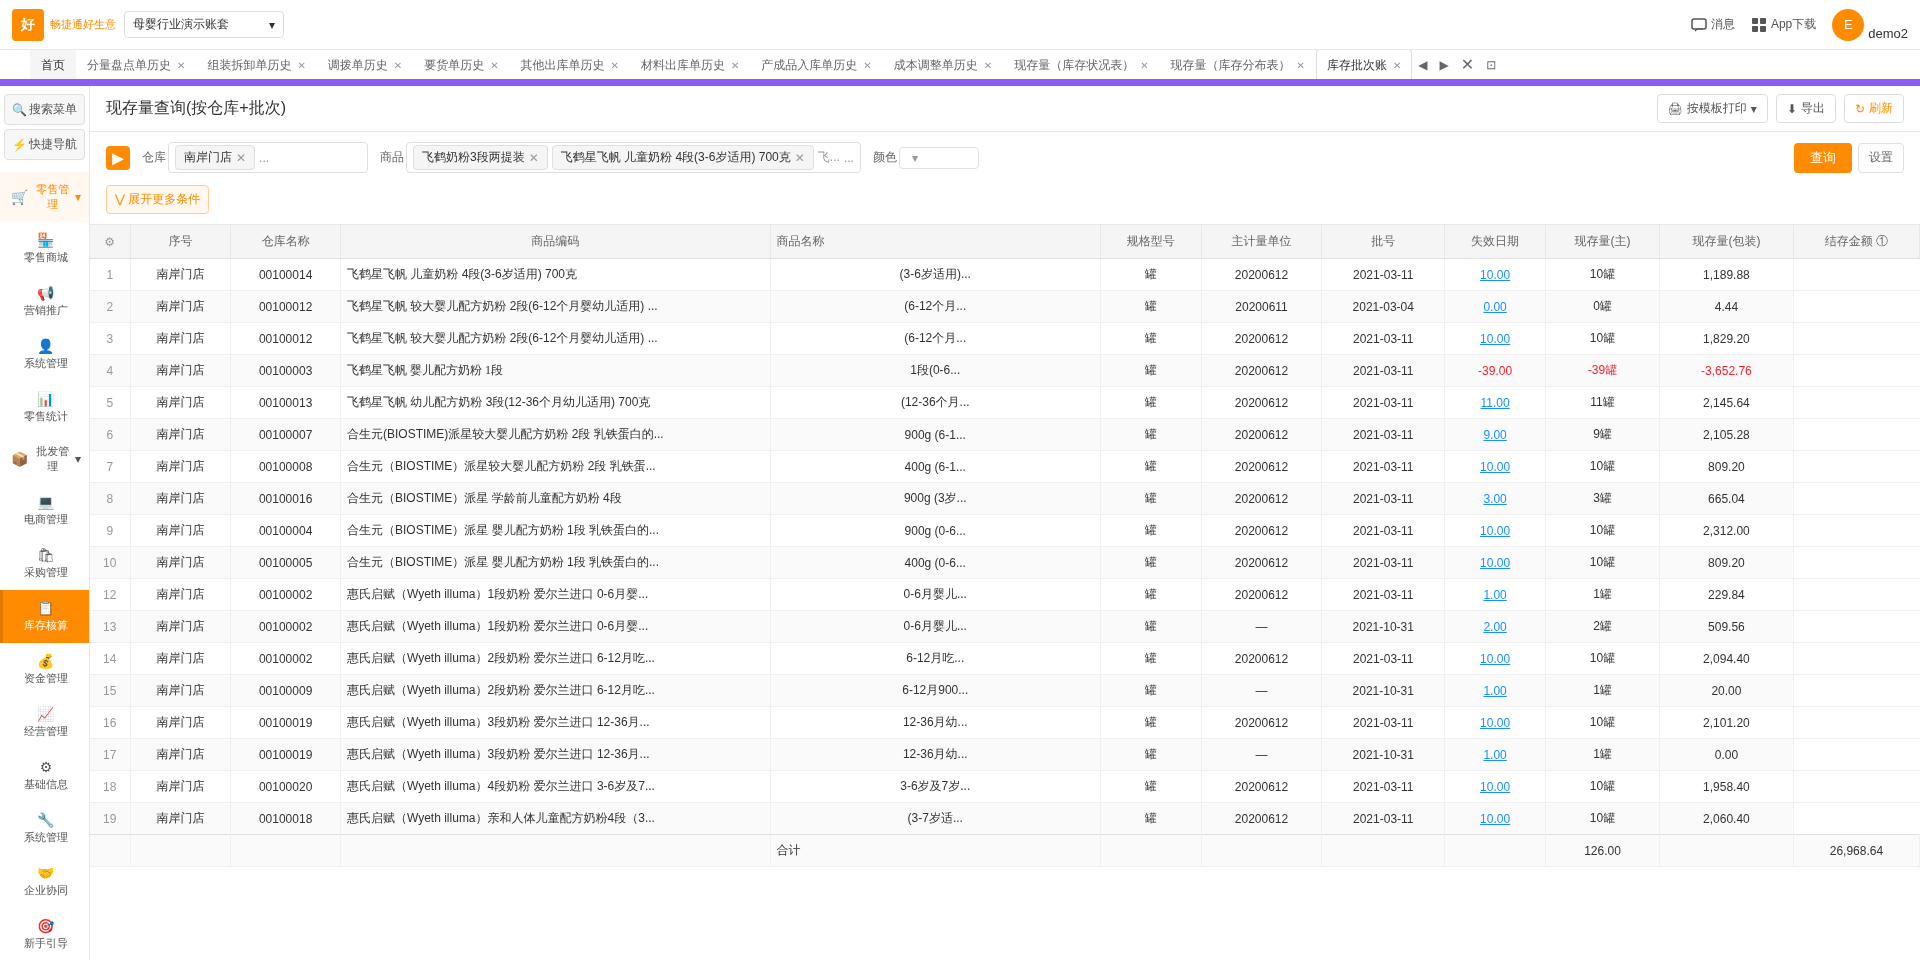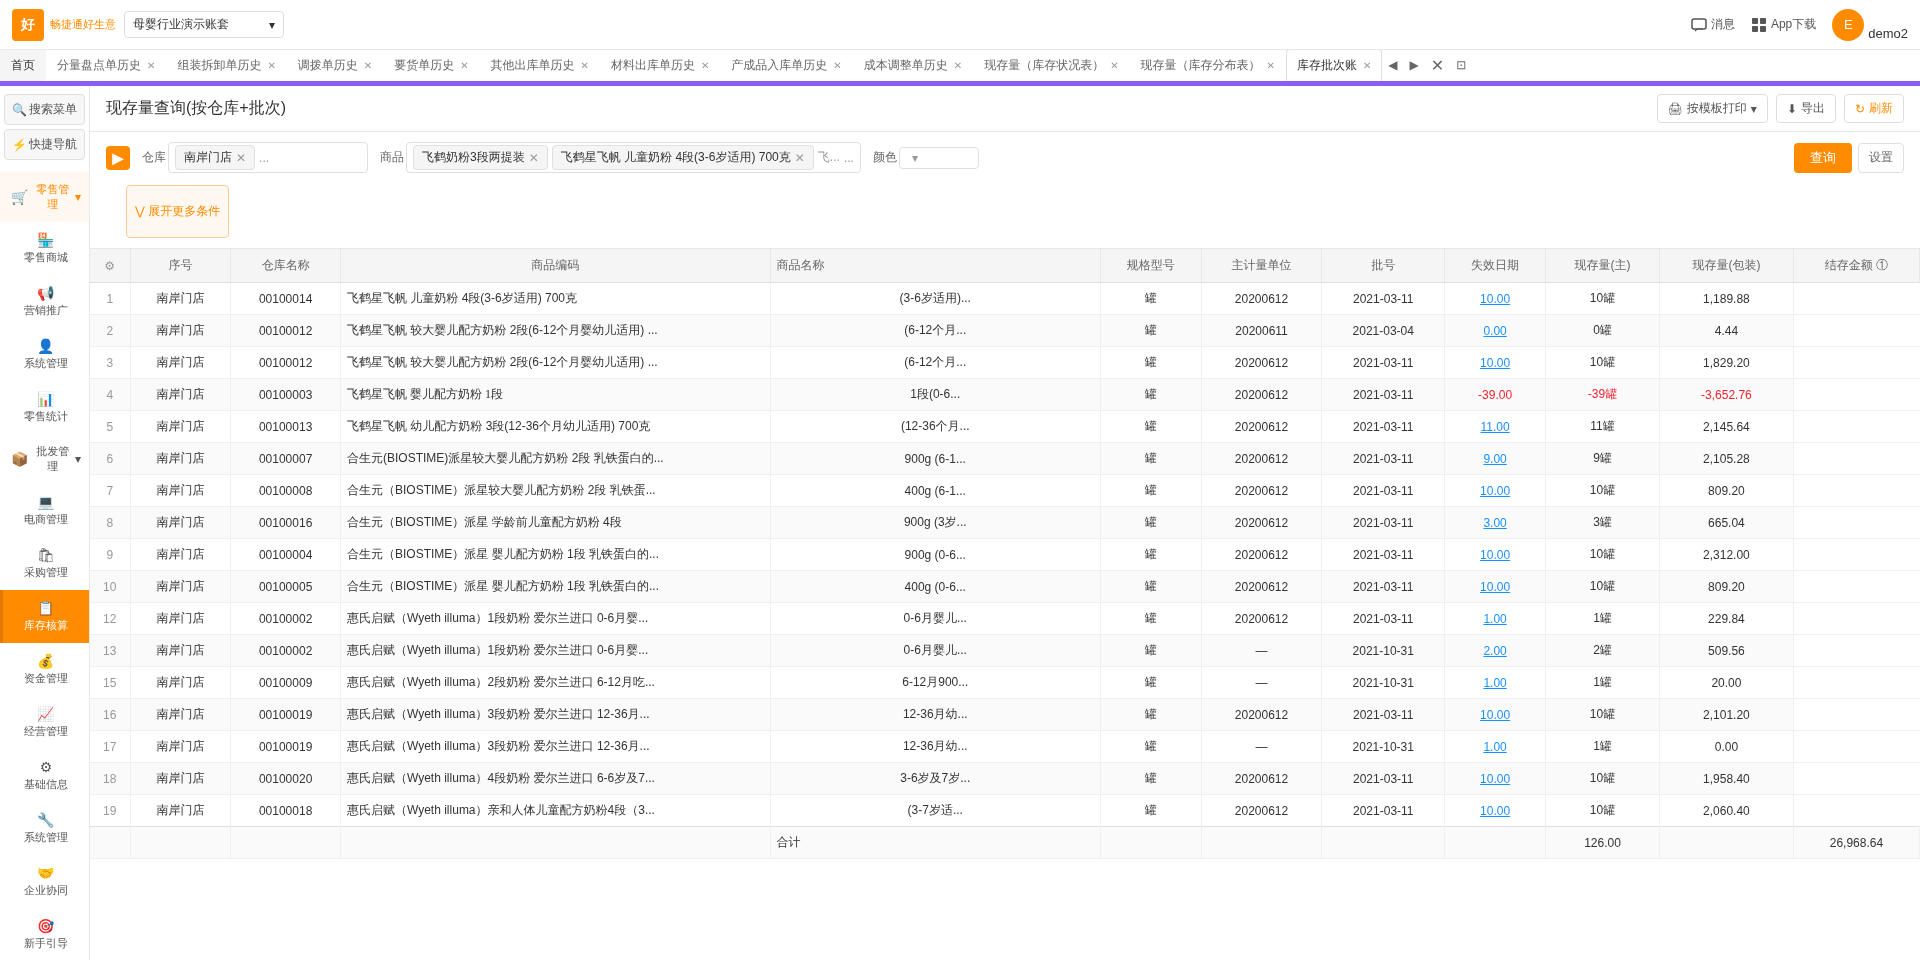--- a/index.html
+++ b/index.html
@@ -11,21 +11,21 @@
     .logo-icon { width: 32px; height: 32px; background: #ff8c00; border-radius: 4px; display: flex; align-items: center; justify-content: center; color: #fff; font-size: 14px; font-weight: bold; }
     .logo-text { font-size: 11px; color: #ff8c00; line-height: 1.2; }
     .breadcrumb-select { display: flex; align-items: center; gap: 4px; border: 1px solid #ddd; border-radius: 4px; padding: 4px 8px; cursor: pointer; font-size: 12px; color: #333; min-width: 160px; justify-content: space-between; }
     .top-actions { margin-left: auto; display: flex; align-items: center; gap: 16px; }
     .top-action-item { display: flex; align-items: flex-end; gap: 4px; cursor: pointer; color: #555; }
     .top-action-item svg { width: 16px; height: 16px; }
     .user-avatar { width: 32px; height: 32px; border-radius: 50%; background: #ff8c00; display: flex; align-items: center; justify-content: center; color: #fff; font-size: 13px; }
     .user-name { color: #333; font-size: 13px; }
 
     
-    .tab-bar { background: #fff; height: 36px; display: flex; align-items: flex-end; border-bottom: 5px solid #8b5cf6; flex-shrink: 0; overflow: hidden; }
+    .tab-bar { background: #fff; height: 36px; display: flex; align-items: center; border-bottom: 7px solid #8b5cf6; flex-shrink: 0; overflow: hidden; padding-left: 30px; }
     .tab-item { padding: 0 10px; height: 32px; display: flex; align-items: center; gap: 4px; cursor: pointer; white-space: nowrap; font-size: 12px; color: #666; border: 1px solid transparent; border-bottom: none; border-radius: 4px 4px 0 0; position: relative; }
     .tab-item.home { background: #f5f5f5; color: #333; }
     .tab-item.active { background: #fff; color: #333; border-color: #e0e0e0; border-bottom-color: #fff; font-weight: 500; }
     .tab-close { color: #999; font-size: 10px; cursor: pointer; margin-left: 2px; }
     .tab-nav-btn { padding: 0 6px; height: 32px; display: flex; align-items: center; cursor: pointer; color: #666; }
     .tab-close-all { padding: 0 6px; height: 32px; display: flex; align-items: center; cursor: pointer; color: #666; font-size: 16px; }
 
     
     .main-layout { display: flex; flex: 1; overflow: hidden; }
 
@@ -45,21 +45,21 @@
     .page-header { background: #fff; padding: 8px 16px; display: flex; align-items: center; justify-content: space-between; border-bottom: 1px solid #e8e8e8; flex-shrink: 0; }
     .page-title { font-size: 16px; font-weight: 500; color: #333; }
     .page-actions { display: flex; align-items: center; gap: 8px; }
     .btn-template { background: #fff; border: 1px solid #ddd; border-radius: 4px; padding: 5px 10px; cursor: pointer; color: #555; display: flex; align-items: center; gap: 4px; font-size: 12px; }
     .btn-export { background: #fff; border: 1px solid #ddd; border-radius: 4px; padding: 5px 10px; cursor: pointer; color: #555; display: flex; align-items: center; gap: 4px; font-size: 12px; }
     .btn-refresh { background: #fff; border: 1px solid #ddd; border-radius: 4px; padding: 5px 10px; cursor: pointer; color: #ff8c00; display: flex; align-items: center; gap: 4px; font-size: 12px; }
 
     
     .filter-area { background: #fff; padding: 10px 16px; border-bottom: 1px solid #e8e8e8; flex-shrink: 0; }
     .filter-row { display: flex; align-items: center; gap: 12px; flex-wrap: wrap; }
-    .filter-expand-btn { color: #ff8c00; background: #fff8f0; border: 1px solid #ffcc99; border-radius: 4px; padding: 17px 8px; cursor: pointer; font-size: 12px; margin-top: 4px; margin-left: 20px; }
+    .filter-expand-btn { color: #ff8c00; background: #fff8f0; border: 1px solid #ffcc99; border-radius: 4px; padding: 5px 8px; cursor: pointer; font-size: 12px; margin-top: 4px; }
     .filter-group { display: flex; align-items: center; gap: 2px; }
     .filter-label { color: #666; white-space: nowrap; }
     .filter-tag { background: #f5f5f5; border: 1px solid #e0e0e0; border-radius: 4px; padding: 3px 8px; display: flex; align-items: center; gap: 4px; font-size: 12px; color: #333; }
     .filter-tag .close { color: #999; cursor: pointer; }
     .filter-more { color: #999; cursor: pointer; }
     .filter-input-area { display: flex; align-items: center; border: 1px solid #e0e0e0; border-radius: 4px; padding: 2px 6px; gap: 4px; min-width: 200px; background: #fff; }
     .expand-btn { background: #ff8c00; border: none; border-radius: 4px; padding: 4px 8px; cursor: pointer; color: #fff; font-size: 14px; font-weight: bold; width: 24px; height: 24px; display: flex; align-items: center; justify-content: center; flex-shrink: 0; }
     .color-select { display: flex; align-items: center; border: 1px solid #e0e0e0; border-radius: 4px; padding: 3px 8px; gap: 4px; min-width: 80px; background: #fff; }
     .dropdown-arrow { color: #999; }
     .query-btn { background: #ff8c00; color: #fff; border: none; border-radius: 4px; padding: 6px 16px; cursor: pointer; font-size: 13px; }
@@ -499,20 +499,33 @@
     <td style="text-align:left;max-width:260px;overflow:hidden;text-overflow:ellipsis;">惠氏启赋（Wyeth illuma）1段奶粉 爱尔兰进口 0-6月婴...</td>
     <td>0-6月婴儿...</td>
     <td>罐</td>
     <td>—</td>
     <td>2021-10-31</td>
     <td class="text-link" style="cursor:pointer;">2.00</td>
     <td class="">2罐</td>
     <td class="">509.56</td>
   </tr>
             <tr>
+    <td>14</td>
+    <td>南岸门店</td>
+    <td>00100002</td>
+    <td style="text-align:left;max-width:260px;overflow:hidden;text-overflow:ellipsis;">惠氏启赋（Wyeth illuma）2段奶粉 爱尔兰进口 6-12月吃...</td>
+    <td>6-12月吃...</td>
+    <td>罐</td>
+    <td>20200612</td>
+    <td>2021-03-11</td>
+    <td class="text-link" style="cursor:pointer;">10.00</td>
+    <td class="">10罐</td>
+    <td class="">2,094.40</td>
+  </tr>
+            <tr>
     <td>15</td>
     <td>南岸门店</td>
     <td>00100009</td>
     <td style="text-align:left;max-width:260px;overflow:hidden;text-overflow:ellipsis;">惠氏启赋（Wyeth illuma）2段奶粉 爱尔兰进口 6-12月吃...</td>
     <td>6-12月900...</td>
     <td>罐</td>
     <td>—</td>
     <td>2021-10-31</td>
     <td class="text-link" style="cursor:pointer;">1.00</td>
     <td class="">1罐</td>
@@ -541,21 +554,21 @@
     <td>—</td>
     <td>2021-10-31</td>
     <td class="text-link" style="cursor:pointer;">1.00</td>
     <td class="">1罐</td>
     <td class="">0.00</td>
   </tr>
             <tr>
     <td>18</td>
     <td>南岸门店</td>
     <td>00100020</td>
-    <td style="text-align:left;max-width:260px;overflow:hidden;text-overflow:ellipsis;">惠氏启赋（Wyeth illuma）4段奶粉 爱尔兰进口 6-6岁及7...</td>
+    <td style="text-align:left;max-width:260px;overflow:hidden;text-overflow:ellipsis;">惠氏启赋（Wyeth illuma）4段奶粉 爱尔兰进口 3-6岁及7...</td>
     <td>3-6岁及7岁...</td>
     <td>罐</td>
     <td>20200612</td>
     <td>2021-03-11</td>
     <td class="text-link" style="cursor:pointer;">10.00</td>
     <td class="">10罐</td>
     <td class="">1,958.40</td>
   </tr>
             <tr>
     <td>19</td>

